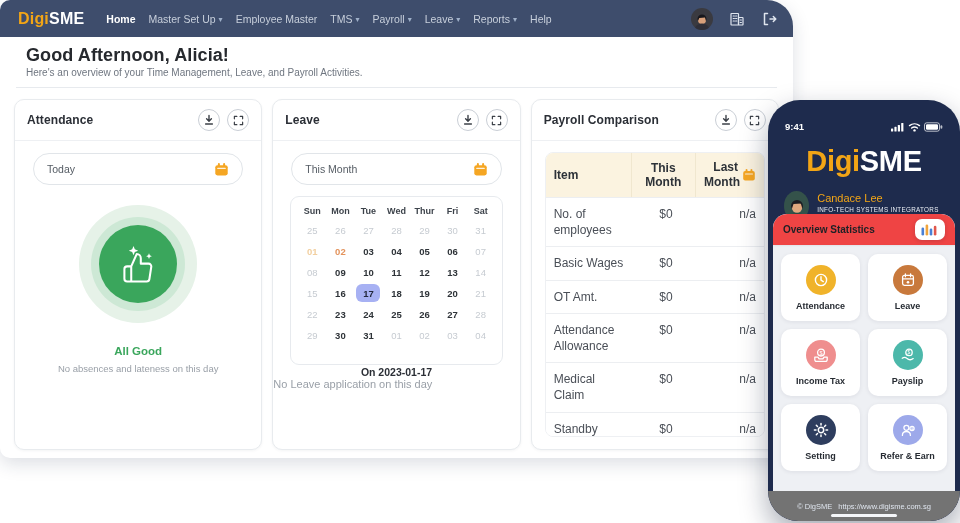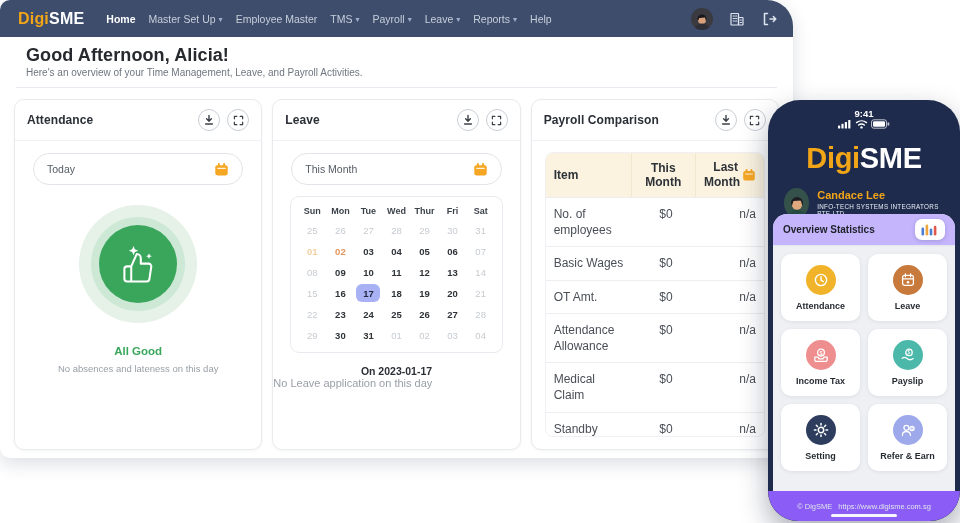--- a/index.html
+++ b/index.html
@@ -47,21 +47,21 @@
 
   
   .att-body { flex:1; display:flex; flex-direction:column; align-items:center; }
   .ring1 { margin-top:20px; width:118px; height:118px; border-radius:50%; background:#e6f2e8; display:flex; align-items:center; justify-content:center; }
   .ring2 { width:94px; height:94px; border-radius:50%; background:#cde8d5; display:flex; align-items:center; justify-content:center; }
   .disc  { width:78px; height:78px; border-radius:50%; background:#3AA65C; display:flex; align-items:center; justify-content:center; }
   .att-status { margin-top:22px; font-size:11.5px; font-weight:700; color:#3AA65C; }
   .att-note { margin-top:6px; font-size:9.5px; color:#9aa0a8; }
 
   
-  .calendar { margin:11px 17px 12px; border:1px solid #e7eaee; border-radius:9px; padding:9px 7px 8px; }
+  .calendar { margin:11px 17px 1px; border:1px solid #e7eaee; border-radius:9px; padding:9px 7px 20px; }
   .cal-grid { display:grid; grid-template-columns:repeat(7,1fr); row-gap:3px; }
   .cal-head { font-size:9px; font-weight:700; color:#3d434b; text-align:center; padding-bottom:5px; }
   .cal-day { height:18px; display:flex; align-items:center; justify-content:center; font-size:9.5px; cursor:pointer; border-radius:6px; margin:0 2px; }
   .cal-day.mut { color:#c6cbd1; }
   .cal-day.nor { color:#2e3338; font-weight:700; }
   .cal-day.hol1 { color:#f2cf9f; font-weight:600; }
   .cal-day.hol2 { color:#e3935c; font-weight:700; }
   .cal-day.sel { background:#A7B1F3; color:#23283d; font-weight:700; }
   .leave-date { margin-top:0; text-align:center; font-size:10.5px; font-weight:700; color:#2b2f36; }
   .leave-note { margin-top:0; text-align:left; font-size:11px; color:#9aa0a8; }
@@ -77,42 +77,42 @@
   .prow { display:flex; border-top:1px solid #eceef1; background:#fff; }
   .prow span { padding:8px 8px; color:#4a4f57; line-height:1.35; }
   .pc1 { flex:1.45; }
   .pc2 { flex:1; text-align:center; color:#33383f; }
   .pc3 { flex:1; text-align:right; color:#4a4f57; }
 
   
   .phone { position:absolute; left:768px; top:100px; width:192px; height:421px;
     background:#1E2B4D; border-radius:32px 32px 30px 30px;
     box-shadow:0 12px 28px rgba(10,20,45,.35); overflow:hidden; }
-  .statusbar { display:flex; align-items:center; justify-content:space-between; padding:8px 17px 0;flex-direction:column; }
+  .statusbar { display:flex; align-items:center; justify-content:space-between; padding:21px 17px 0; }
   .sb-time { color:#fff; font-size:9.5px; font-weight:700; }
   .sb-icons { display:flex; align-items:center; gap:3px; }
   .phone-logo { text-align:center; margin-top:13px; font-size:29px; font-weight:800; letter-spacing:-.3px; }
   .phone-logo .lg1 { color:#F2A516; } .phone-logo .lg2 { color:#fff; }
   .profile { display:flex; align-items:center; gap:8px; margin:13px 16px 0; }
   .pavatar { width:30px; height:30px; border-radius:50%; background:#34524a; overflow:hidden; display:flex; align-items:flex-end; justify-content:center; }
-  .pname { font-size:11px; font-weight:700; color:#F2A516; }
+  .pname { font-size:11px; font-weight:400; color:#F2A516; }
   .pcompany { font-size:6.3px; color:#e8ecf3; letter-spacing:.3px; margin-top:2px; }
 
   .panel { position:absolute; left:5px; right:5px; top:114px; bottom:28px; background:#eef0f4; border-radius:14px 14px 0 0; overflow:hidden; }
-  .panel-head { background:#c4b5fd; height:31px; display:flex; align-items:center; justify-content:space-between; padding:0 10px; border-radius:14px 14px 0 0; box-shadow:0 1px 2px rgba(20,30,50,.06); }
+  .panel-head { background:#ef4444; height:31px; display:flex; align-items:center; justify-content:space-between; padding:0 10px; border-radius:14px 14px 0 0; box-shadow:0 1px 2px rgba(20,30,50,.06); }
   .panel-title { font-size:10px; font-weight:700; color:#1d2126; }
   .chart-btn { background:#fff; border:none; border-radius:7px; box-shadow:0 1px 4px rgba(20,30,50,.18); width:30px; height:21px; display:flex; align-items:center; justify-content:center; cursor:pointer; }
 
   .tiles { display:grid; grid-template-columns:1fr 1fr; gap:8px; padding:9px 8px; }
   .tile { background:#fff; border-radius:10px; height:67px; box-shadow:0 1px 4px rgba(20,30,50,.08);
     display:flex; flex-direction:column; align-items:center; justify-content:center; gap:6px; cursor:pointer; }
   .tile-ic { width:30px; height:30px; border-radius:50%; display:flex; align-items:center; justify-content:center; }
   .tile-label { font-size:9px; font-weight:700; color:#272c33; }
 
-  .phone-footer { position:absolute; left:0; right:0; bottom:0; height:30px; background:#8b5cf6; border-radius:0 0 30px 30px;
+  .phone-footer { position:absolute; left:0; right:0; bottom:0; height:30px; background:#737373; border-radius:0 0 30px 30px;
     display:flex; align-items:center; justify-content:center; gap:6px; }
   .pf-copy { font-size:7.5px; color:#dfe5ee; }
   .pf-url { font-size:7.5px; color:#dfe5ee; cursor:pointer; }
   .home-ind { position:absolute; bottom:4px; left:50%; transform:translateX(-50%); width:66px; height:3px; border-radius:2px; background:#f4f6f9; }
 
   svg { display:block; }
 </style>
 </head>
 <body>
 

